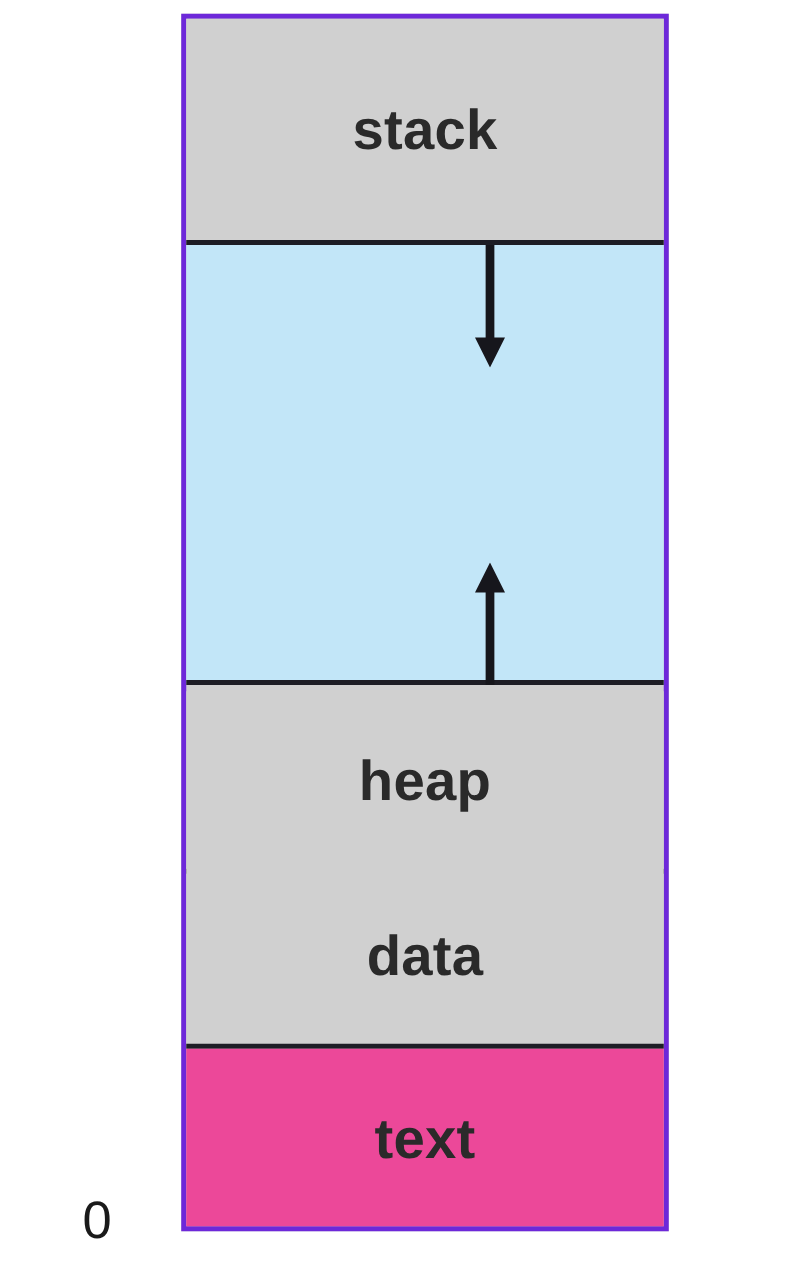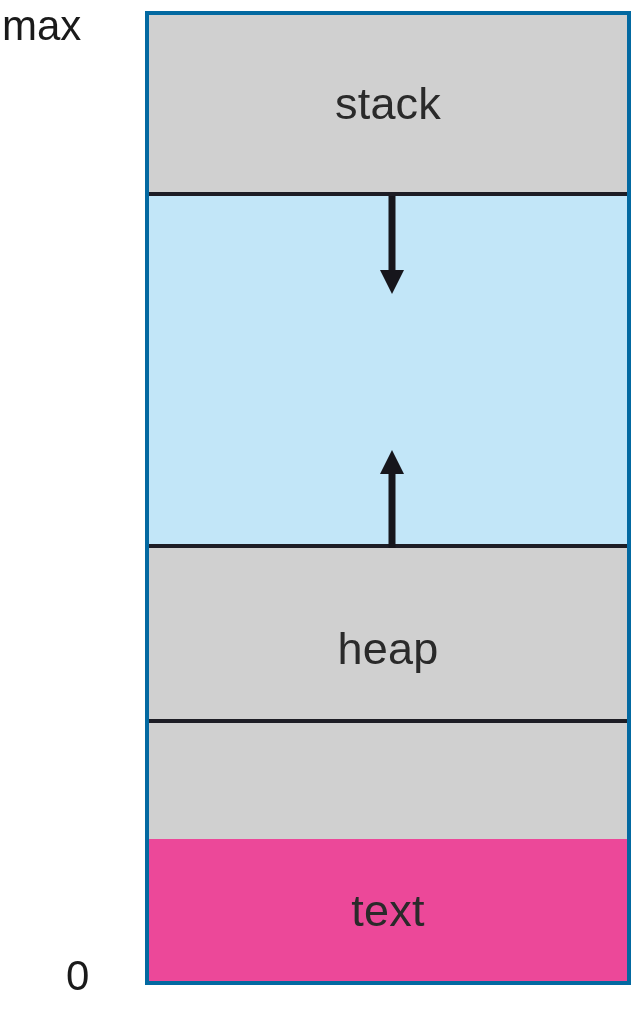--- a/index.html
+++ b/index.html
@@ -36,25 +36,26 @@
   #label-zero {
     left: 66px;
     top: 955px;
   }
 
   
   #memory-block {
     position: absolute;
     left: 145px;
     top: 11px;
-    width: 486px;
+    width: 390px;
     height: 974px;
     box-sizing: border-box;
-    border: 4px solid #0369a1;
+    border: 4px solid #6d28d9;
     background: #d0d0d0;
+    font-weight: bold;
   }
 
   .segment {
     position: absolute;
     left: 0;
     width: 100%;
     box-sizing: border-box;
     display: flex;
     align-items: center;
     justify-content: center;
@@ -77,21 +78,21 @@
   }
   
   #segment-free {
     top: 181px;
     height: 352px;
     background: #c2e6f8;
     border-bottom: 4px solid #1d1d25;
   }
   
   #segment-heap {
-    top: 562px;
+    top: 538px;
     height: 146px;
     background: #d0d0d0;
     border-bottom: 4px solid #1d1d25;
   }
   
   #segment-data {
     top: 679px;
     height: 145px;
     background: #d0d0d0;
     border-bottom: 4px solid #1d1d25;
@@ -121,21 +122,20 @@
     display: block;
     width: 28px;
     height: 100%;
   }
 </style>
 </head>
 <body>
 
 <div id="canvas">
 
-  <div class="axis-label" id="label-max">max</div>
 
   <div class="axis-label" id="label-zero">0</div>
 
   <div id="memory-block">
 
     <div class="segment" id="segment-stack">
       <span class="segment-label">stack</span>
     </div>
 
     <div class="segment" id="segment-free">
@@ -152,19 +152,22 @@
         </svg>
       </div>
 
       <span class="segment-label"></span>
     </div>
 
     <div class="segment" id="segment-heap">
       <span class="segment-label">heap</span>
     </div>
 
+    <div class="segment" id="segment-data">
+      <span class="segment-label">data</span>
+    </div>
 
     <div class="segment" id="segment-text">
       <span class="segment-label">text</span>
     </div>
 
   </div>
 </div>
 
 </body></html>

